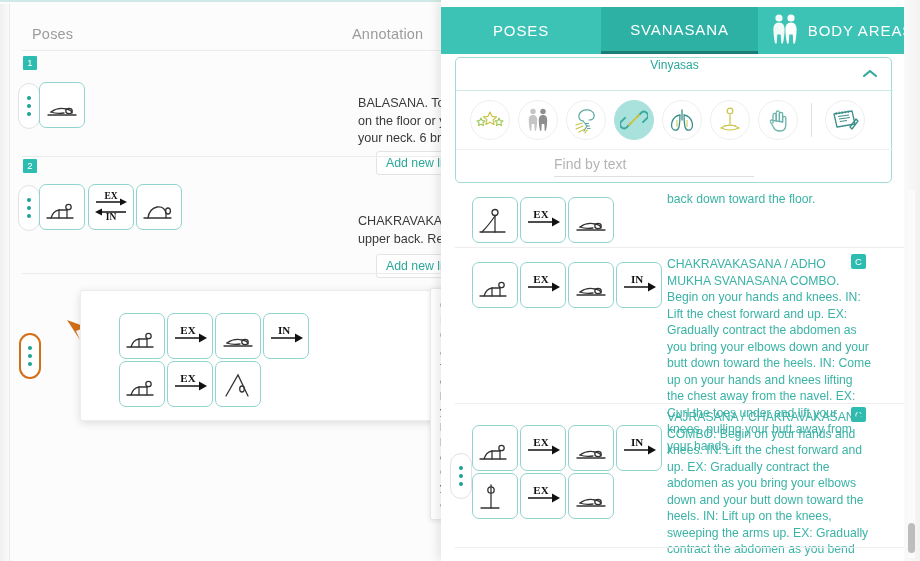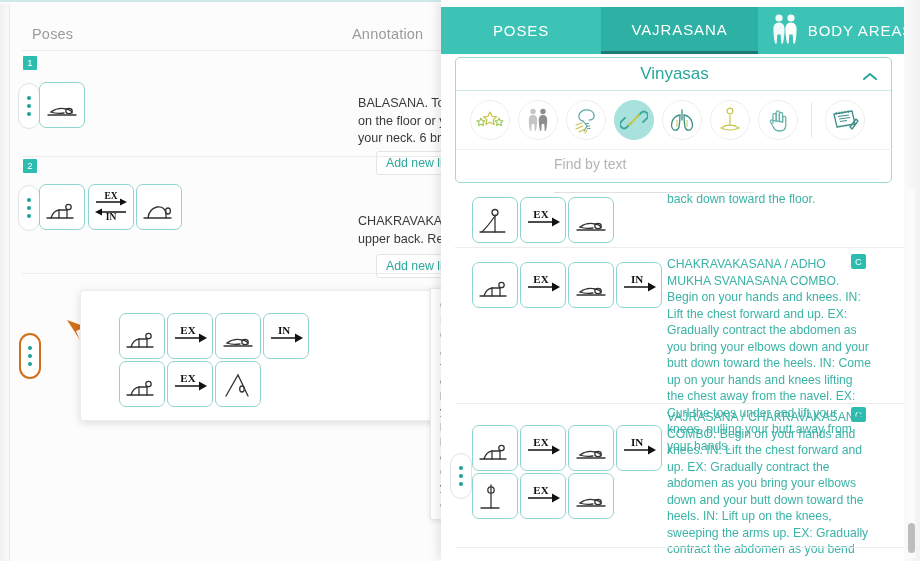--- a/index.html
+++ b/index.html
@@ -95,22 +95,22 @@
   .tab.t-fav { width: 157px; background: #2db1a4; border-bottom: 3px solid #1b7d75; }
   .tab.t-body { width: 162px; gap: 7px; padding-left: 4px; }
 
   
   .filter-card {
     position: absolute; left: 455px; top: 57px; width: 437px; height: 126px;
     background: #fff; border: 1px solid #9fdcd6; border-radius: 5px;
   }
   .filter-title {
     position: absolute; left: 0; top: 0; width: 437px; height: 33px;
-    display: flex; align-items: center; justify-content: center;
-    color: #2aa79b; font-size: 17px; border-bottom: 1px solid #cdeae7;
+    display: flex; align-items: flex-start; justify-content: center;
+    color: #2aa79b; font-size: 12px; border-bottom: 1px solid #cdeae7;
   }
   .chev { position: absolute; right: 15px; top: 10px; }
   .icon-row {
     position: absolute; left: 0; top: 34px; width: 437px; height: 56px;
     display: flex; align-items: center; padding-left: 14px; gap: 8px;
   }
   .ficon {
     width: 40px; height: 40px; border-radius: 50%;
     border: 1px solid #eeeeee; background: #fff;
     display: flex; align-items: center; justify-content: center; flex: 0 0 auto;
@@ -118,21 +118,21 @@
   .ficon.sel { background: #a9e2dd; border-color: #a9e2dd; }
   .ficon-sep { width: 1px; height: 34px; background: #e2e2e2; margin: 0 5px; flex: 0 0 auto; }
   .find-wrap {
     position: absolute; left: 0; top: 91px; width: 437px; height: 34px;
     border-top: 1px solid #f0f0f0; display: flex; align-items: center;
   }
   .find-input {
     position: absolute; left: 98px; top: 6px; width: 200px;
     border: none; border-bottom: 1px solid #e0e0e0; outline: none;
     font-family: inherit; font-size: 14px; color: #9a9a9a;
-    background: transparent; padding-bottom: 20px;
+    background: transparent; padding-bottom: 4px;
   }
   .find-input::placeholder { color: #b4b4b4; }
 
   
   .results { position: absolute; left: 441px; top: 186px; width: 479px; height: 375px; overflow: hidden; }
   .res-item { position: absolute; left: 0; width: 479px; }
   .res-div { position: absolute; left: 14px; width: 450px; height: 1px; background: #ededed; }
   .res-text {
     position: absolute; color: #3bb3a6; font-size: 12.2px; line-height: 16.5px;
   }
@@ -307,21 +307,21 @@
         </svg>
     </div>
   </div>
 
   <div class="tooltip">CHAKRAVAKASANA / ADHO MUKHA SVANASANA COMBO. Begin on your hands and knees. IN: Lift the chest forward and up. EX: Gradually contract the abdomen as you bring your elbows down and your butt down toward the heels. IN: Come up on your hands and knees lifting the chest away from the navel. EX: Curl the toes under and lift your knees, pulling your butt away from your hands.</div>
 
   <div class="overlay">
 
     <div class="tabbar">
       <div class="tab t-poses">POSES</div>
-      <div class="tab t-fav">VAJRASANA</div>
+      <div class="tab t-fav">SVANASANA</div>
       <div class="tab t-body">
         <span>
           <svg width="32" height="34" viewBox="0 0 32 34">
             <g fill="#ffffff" opacity=".92">
               <circle cx="10" cy="6" r="3.6"></circle>
               <path d="M10 10.5 c-4 0-5.6 3-5.6 7 0 4 .7 10 1.7 14 h1.6l.6-9h3.4l.6 9h1.6c1-4 1.7-10 1.7-14 0-4-1.6-7-5.6-7z"></path>
             </g>
             <g fill="#ffffff">
               <circle cx="22" cy="6" r="3.6"></circle>
               <path d="M22 10.5 c-4 0-5.6 3-5.6 7 0 4 .7 10 1.7 14h1.6l.6-9h3.4l.6 9h1.6c1-4 1.7-10 1.7-14 0-4-1.6-7-5.6-7z"></path>

